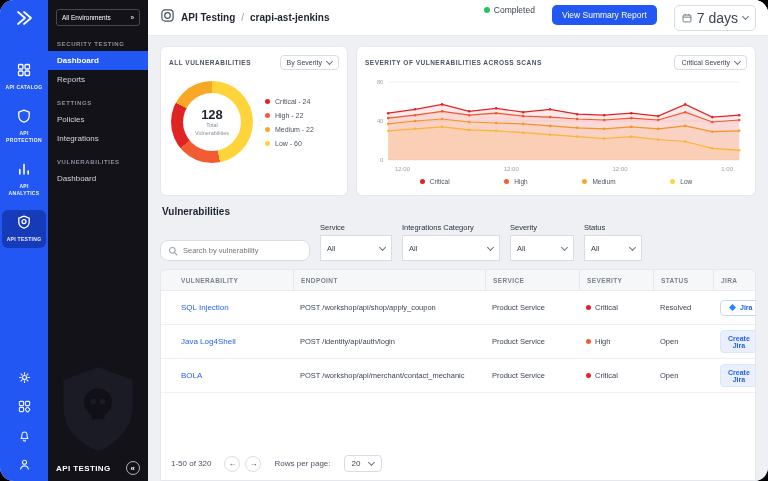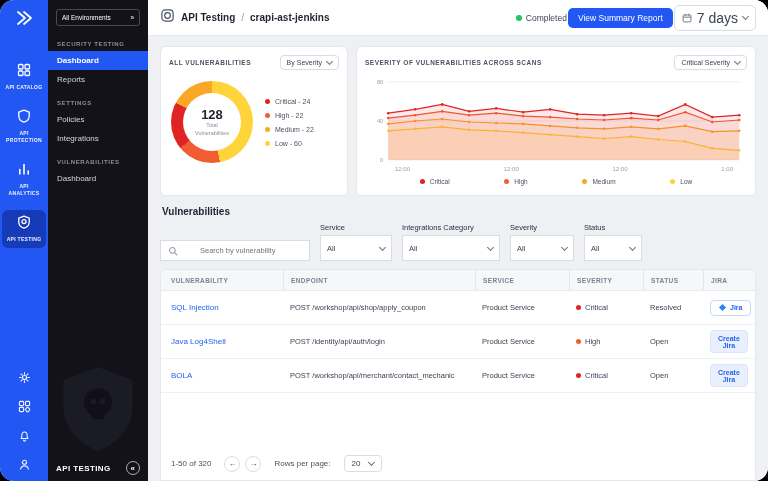--- a/index.html
+++ b/index.html
@@ -24,21 +24,21 @@
 .side-item.active{background:#2257f4;color:#fff;font-weight:700}
 .watermark{position:absolute;bottom:22px;left:50%;transform:translateX(-50%)}
 .side-footer{position:absolute;bottom:0;left:0;right:0;height:26px;display:flex;align-items:center;justify-content:space-between;padding:0 8px;font-size:8px;font-weight:700;color:#fff;letter-spacing:.4px}
 .collapse-btn{width:14px;height:14px;border:1px solid rgba(255,255,255,.65);border-radius:50%;display:flex;align-items:center;justify-content:center;font-size:8px;color:#fff;cursor:pointer}
 
 
 .main{flex:1;display:flex;flex-direction:column;min-width:0;background:#eef0f4}
 .topbar{height:36px;background:#fff;border-bottom:1px solid #e7e9ee;display:flex;align-items:center;padding:0 12px;gap:6px;flex:none}
 .crumb-root{font-size:10px;font-weight:700;color:#1f2430}
 .crumb-sep{font-size:10px;color:#9aa0ab}
-.topbar-right{margin-left:auto;display:flex;align-items:center;gap:1px}
+.topbar-right{margin-left:auto;display:flex;align-items:flex-start;gap:17px}
 .status{display:flex;align-items:center;gap:4px;font-size:8.5px;color:#3c4453}
 .dot{width:6px;height:6px;border-radius:50%;flex:none}
 .btn-primary{background:#2257f4;color:#fff;font-size:8.5px;font-weight:400;padding:5px 10px;border-radius:5px;border:none;cursor:pointer;font-family:inherit}
 .date-select{display:flex;align-items:center;gap:5px;border:1px solid #d8dce4;border-radius:5px;padding:4px 7px;font-size:14px;color:#3c4453;background:#fff;cursor:pointer}
 .caret{width:5px;height:5px;border-right:1.2px solid #6b7280;border-bottom:1.2px solid #6b7280;transform:rotate(45deg);margin-top:-2px;flex:none}
 
 .content{flex:1;padding:10px 12px 0;display:flex;flex-direction:column;min-height:0}
 .cards-row{display:flex;gap:8px;flex:none}
 .card{background:#fff;border:1px solid #e4e7ed;border-radius:6px;padding:8px}
 .card-head{display:flex;align-items:center;justify-content:space-between}
@@ -57,29 +57,29 @@
 .legend-dot{width:5px;height:5px;border-radius:50%;flex:none}
 
 .chart-card{flex:1;min-width:0;display:flex;flex-direction:column}
 #scan-chart{width:100%;height:92px;display:block;margin-top:4px}
 .xlabels{display:flex;justify-content:space-between;padding:0 14px 0 30px;font-size:6px;color:#9aa1ad}
 .chart-legend{display:flex;justify-content:space-evenly;margin-top:6px;padding-bottom:2px}
 .chart-legend .legend-item{font-size:6.5px}
 
 .vuln-title{font-size:10px;font-weight:700;color:#1f2430;margin:10px 2px 6px;flex:none}
 .filters-row{display:flex;align-items:flex-end;gap:10px;margin-bottom:8px;flex:none}
-.search-box{display:flex;align-items:center;gap:22px;background:#fff;border:1px solid #d8dce4;border-radius:0;height:21px;padding:0 7px;width:150px}
+.search-box{display:flex;align-items:center;gap:5px;background:#fff;border:1px solid #d8dce4;border-radius:8px;height:21px;padding:0 7px;width:150px}
 .search-box input{border:none;outline:none;font-size:7.5px;color:#3c4453;width:100%;font-family:inherit;background:transparent}
 .filter{display:flex;flex-direction:column;gap:3px}
 .filter-label{font-size:7.5px;color:#2a3140}
 .filter-select{display:flex;align-items:center;justify-content:space-between;gap:6px;background:#fff;border:1px solid #d8dce4;border-radius:0;height:19px;padding:12px 6px;font-size:7.5px;color:#3c4453;cursor:pointer}
 .f1 .filter-select{width:72px}.f2 .filter-select{width:98px}.f3 .filter-select{width:64px}.f4 .filter-select{width:58px}
 
 .table-card{background:#fff;border:1px solid #e4e7ed;border-radius:6px 6px 0 0;flex:1;display:flex;flex-direction:column;min-height:0;overflow:hidden}
-.t-row{display:grid;grid-template-columns:112px 192px 94px 74px 60px 1fr;align-items:center;padding:0 10px}
+.t-row{display:grid;grid-template-columns:112px 192px 94px 74px 60px 1fr;align-items:center;padding:0 20px}
 .t-head{background:#f6f7f9;height:21px;border-bottom:1px solid #e9ebf0;flex:none}
 .t-head .t-cell{font-size:6.5px;font-weight:700;letter-spacing:.4px;color:#7a8190;height:100%;display:flex;align-items:center}
 .t-head .t-cell + .t-cell{border-left:1px solid #e3e6ec;padding-left:7px}
 .t-body-row{height:34px;border-bottom:1px solid #eef0f4;flex:none;cursor:pointer}
 .t-cell{font-size:7.5px;color:#3c4453;padding-right:8px}
 .t-body-row .t-cell + .t-cell{padding-left:7px}
 .t-link{font-size:8px;color:#2563eb;cursor:pointer}
 .sev{display:flex;align-items:center;gap:4px}
 .sev-dot{width:5px;height:5px;border-radius:50%;flex:none}
 .jira-btn{display:inline-flex;align-items:center;gap:4px;border:1px solid #c8d7f8;background:#fff;color:#2563eb;font-size:7px;font-weight:700;padding:3px 8px;border-radius:4px;cursor:pointer;font-family:inherit}

